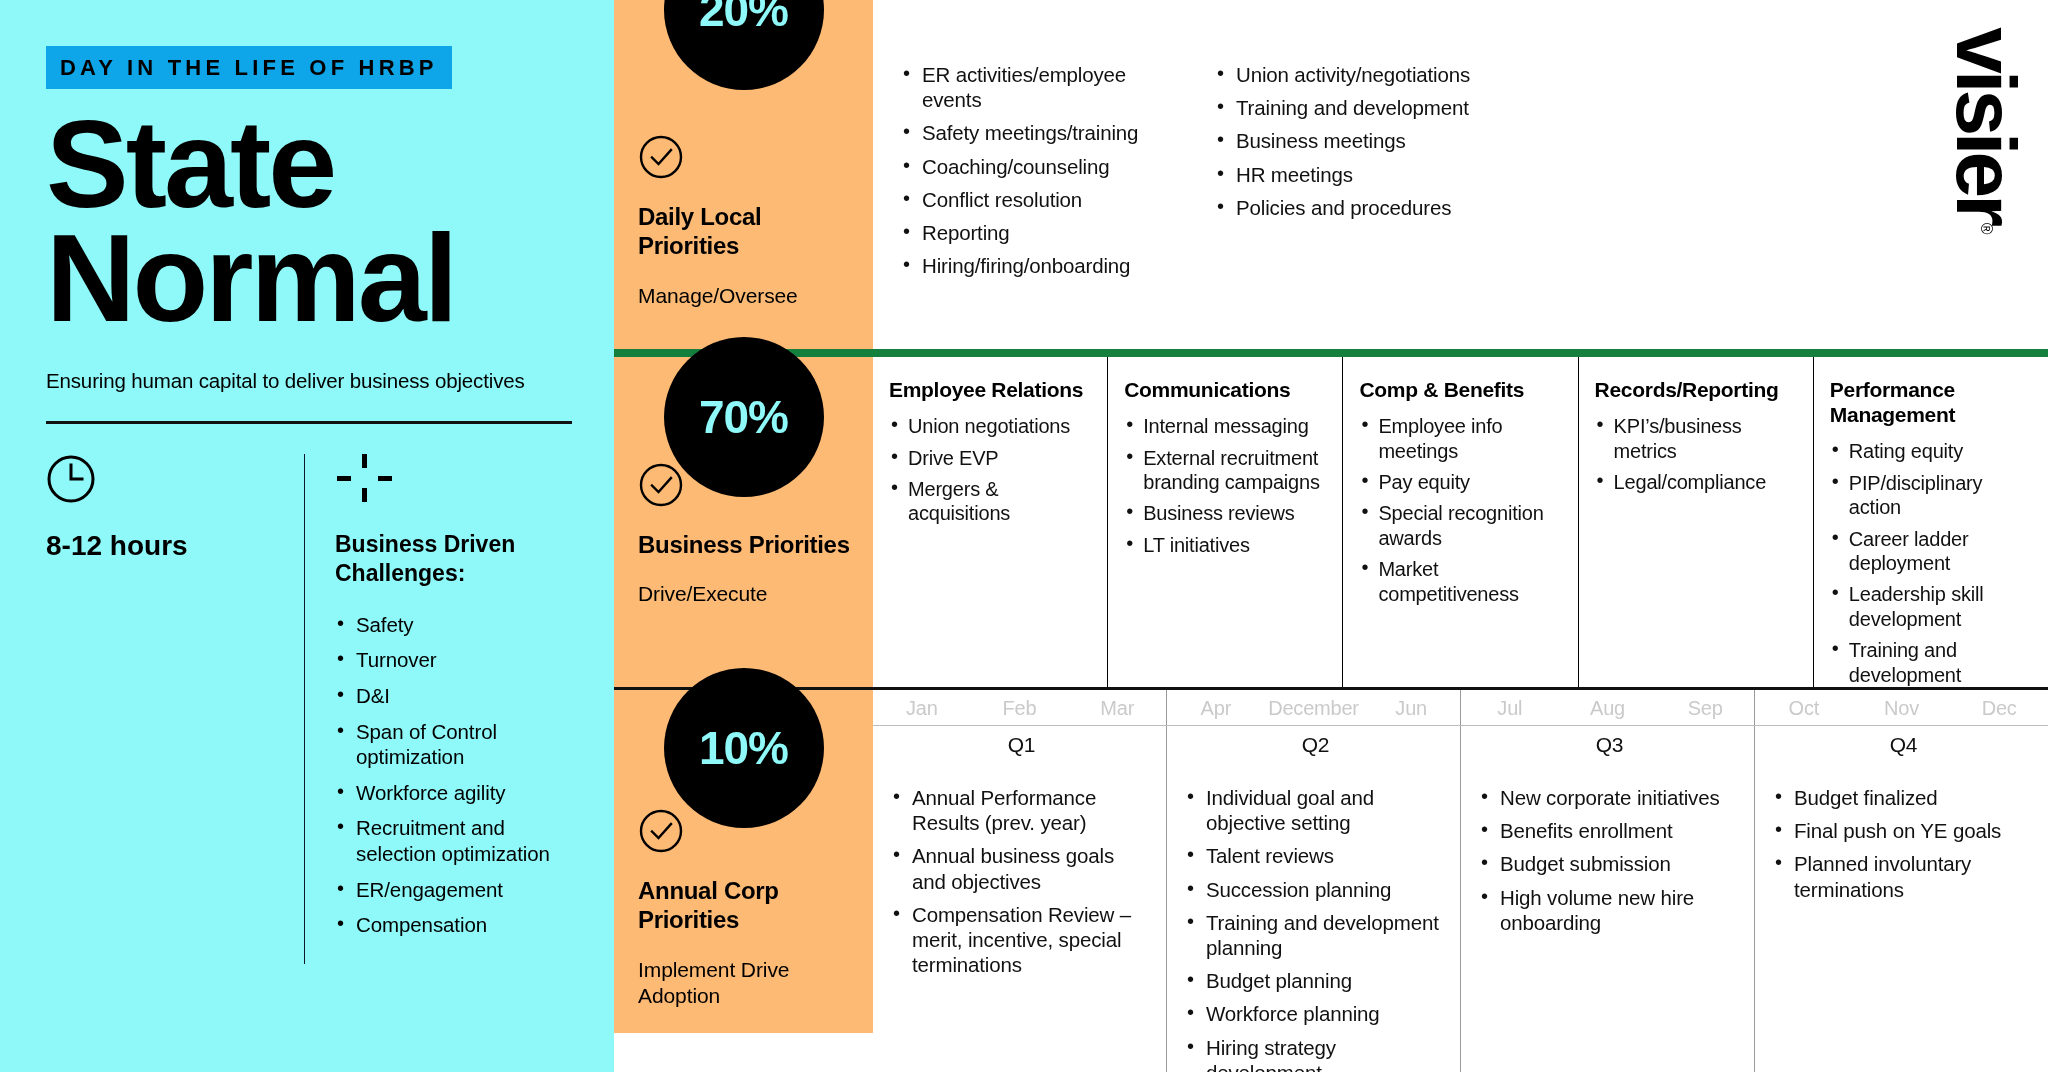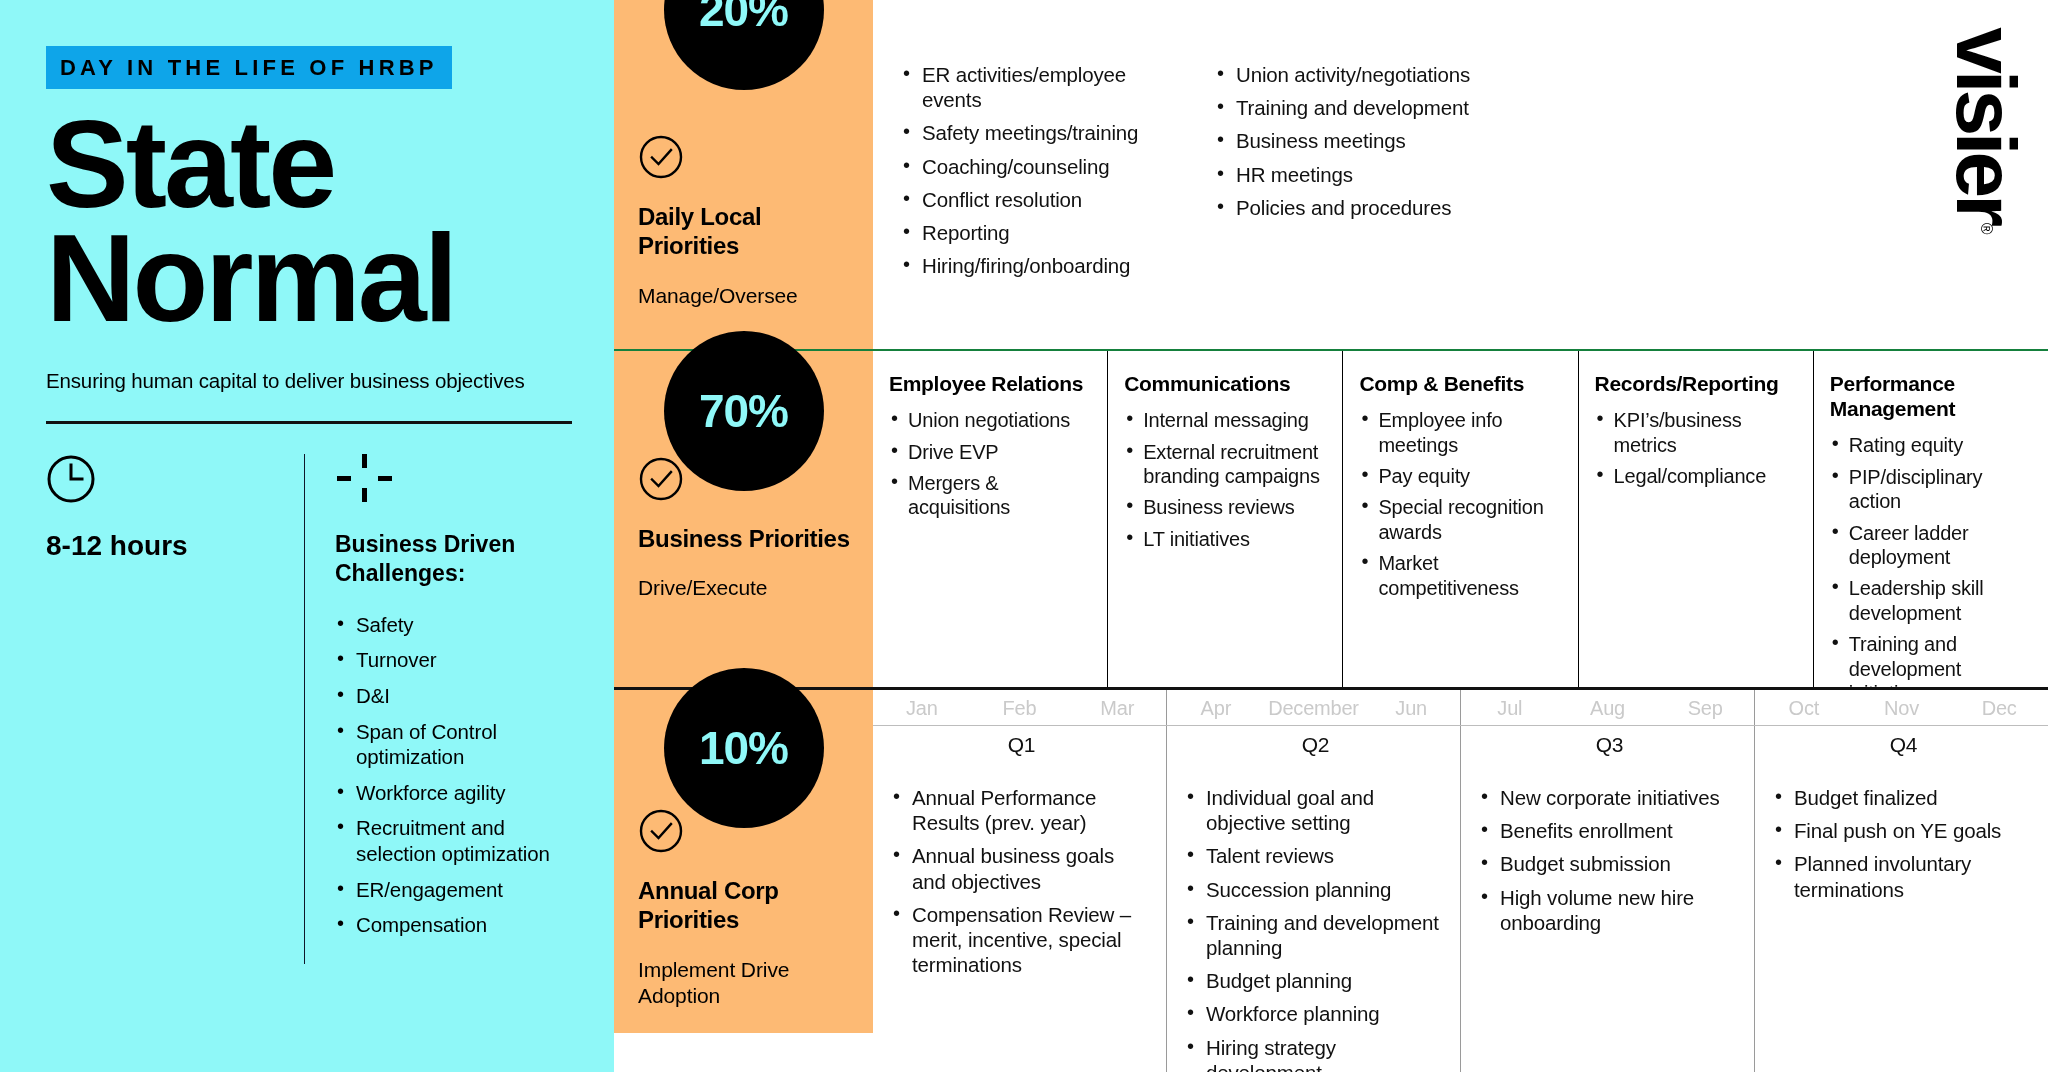--- a/index.html
+++ b/index.html
@@ -110,21 +110,21 @@
     flex: 1 1 auto;
     display: flex;
     flex-direction: column;
     position: relative;
   }
   .band {
     display: flex;
     position: relative;
   }
   .band-a { height: 349px; }
-  .band-b { height: 338px; border-top: 2px solid #15803d; }
+  .band-b { height: 338px; border-top: 8px solid #15803d; }
   .band-c { height: 346px; border-top: 3px solid #111; }
 
   .pctcol {
     width: 259px;
     flex: 0 0 259px;
     background: #fdba74;
     position: relative;
     padding: 0 24px;
   }
   .circle {

